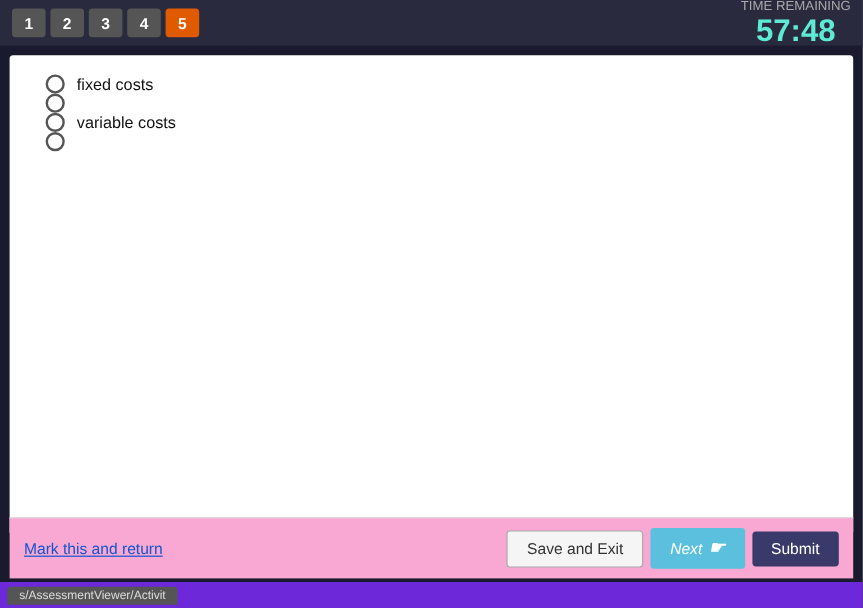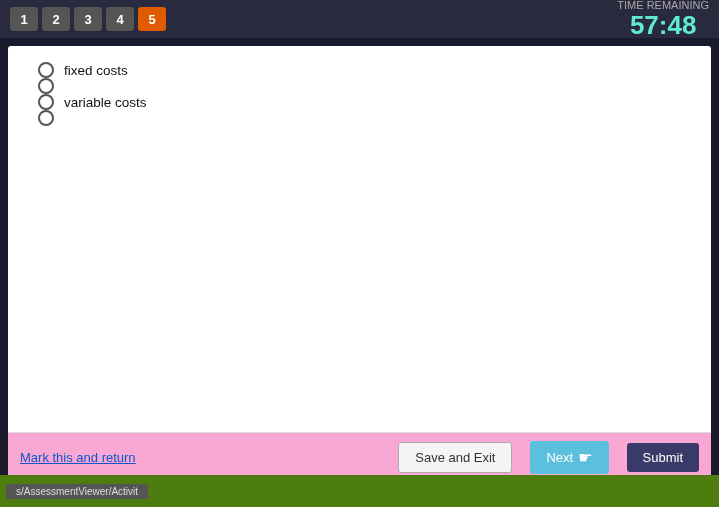--- a/index.html
+++ b/index.html
@@ -125,21 +125,21 @@
       color: #1155cc;
       font-size: 13px;
       text-decoration: underline;
       cursor: pointer;
       background: none;
       border: none;
     }
 
     .bottom-buttons {
       display: flex;
-      gap: 18px;
+      gap: 6px;
       align-items: center;
       justify-content: center;
     }
 
     .btn-save-exit {
       padding: 7px 16px;
       border: 1px solid #aaa;
       background: #f5f5f5;
       color: #333;
       font-size: 13px;
@@ -151,39 +151,40 @@
       padding: 7px 16px;
       border: none;
       background: #5bc0de;
       color: #fff;
       font-size: 13px;
       border-radius: 3px;
       cursor: pointer;
       display: flex;
       align-items: center;
       gap: 5px;
+      font-style: italic;
     }
 
     .btn-submit {
       padding: 7px 16px;
       border: none;
       background: #3a3a6a;
       color: #fff;
       font-size: 13px;
       border-radius: 3px;
       cursor: pointer;
     }
 
     .browser-bar {
       position: absolute;
       bottom: 0;
       left: 0;
       right: 0;
-      height: 32px;
-      background: #4d7c0f;
+      height: 22px;
+      background: #6d28d9;
       display: flex;
       align-items: center;
       padding: 0 6px;
     }
 
     .browser-tab {
       background: #555;
       color: #ddd;
       font-size: 10px;
       padding: 2px 10px;

